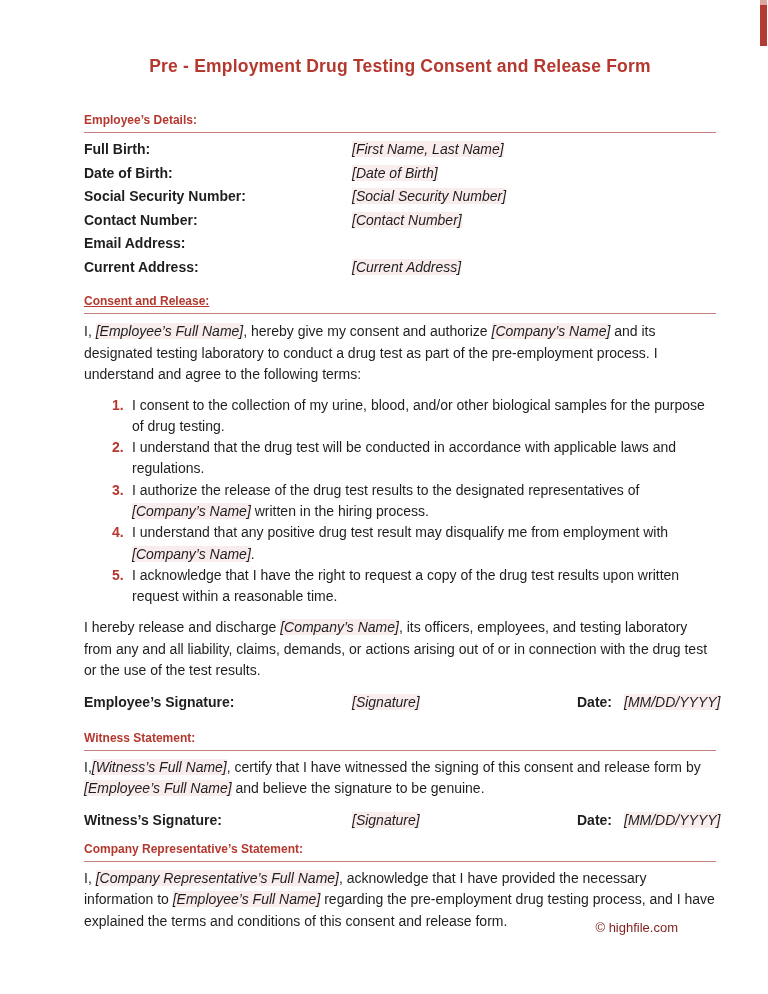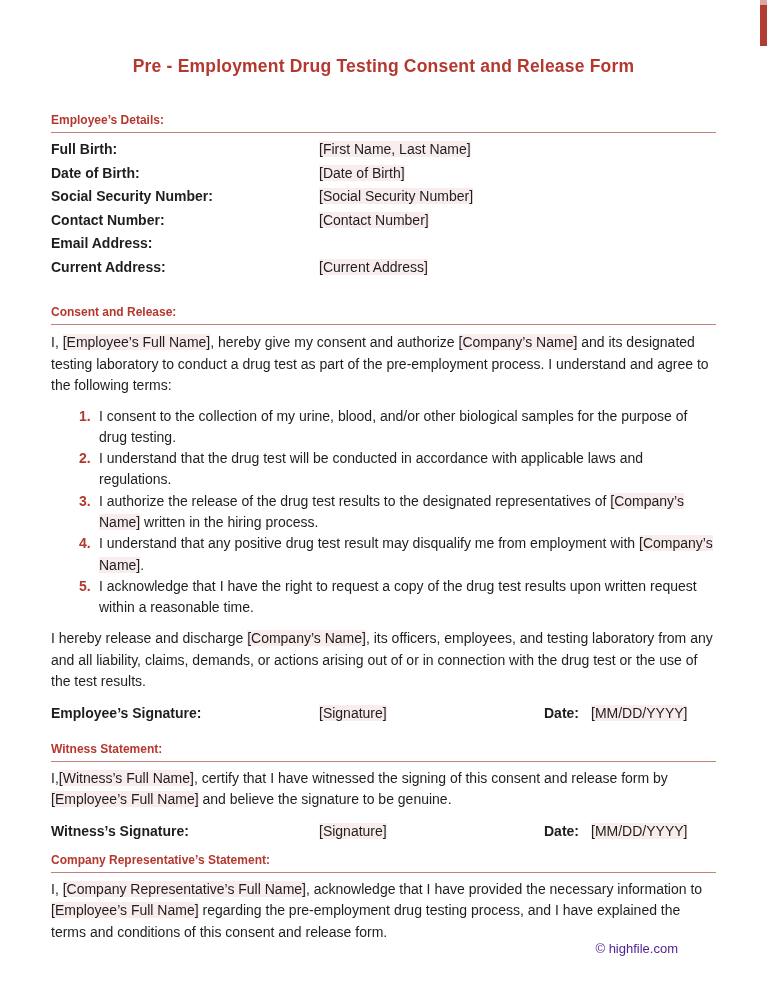--- a/index.html
+++ b/index.html
@@ -9,42 +9,42 @@
     --text:#1e1e1e;
     --bar:#b23b32;
     --bar-cap:#dda59f;
   }
   *{margin:0;padding:0;box-sizing:border-box;}
   html,body{background:#ffffff;}
   body{width:768px;height:994px;font-family:"Liberation Sans",sans-serif;color:var(--text);}
   .page{position:relative;width:768px;height:994px;overflow:hidden;background:#fff;}
   .corner-bar{position:absolute;top:0;right:1px;width:7px;height:46px;background:var(--bar);}
   .corner-bar::before{content:"";position:absolute;top:0;left:0;right:0;height:5px;background:var(--bar-cap);}
-  .content{padding:0 52px 0 51px;}
+  .content{padding:0 52px 0 84px;}
   .doc-title{padding-top:56px;text-align:center;font-size:17.5px;font-weight:700;color:var(--accent);letter-spacing:.2px;}
   .section-heading{font-size:12px;font-weight:700;color:var(--accent);line-height:18px;padding-bottom:3px;border-bottom:1.5px solid var(--rule);}
   .sh-details{margin-top:34px;}
-  .sh-consent{margin-top:24px;}
+  .sh-consent{margin-top:13px;text-decoration:underline;}
   .sh-witness{margin-top:19px;}
   .sh-company{margin-top:12px;}
   .details{margin-top:5px;}
   .detail-row{display:grid;grid-template-columns:268px 1fr;line-height:23.5px;font-size:14px;}
   .detail-label{font-weight:700;}
-  .hl{background:var(--hl);}
+  .hl{background:var(--hl);font-style:italic;}
   .para{margin-top:7px;font-size:14px;line-height:21.5px;}
   .terms{margin-top:9px;}
   .term{display:flex;font-size:14px;line-height:21.3px;}
   .term-num{width:20px;margin-left:28px;color:var(--accent);font-weight:700;flex:none;}
   .term-text{flex:1;}
   .para-release{margin-top:10px;}
   .sig-row{display:grid;grid-template-columns:268px 225px 47px 1fr;font-size:14px;line-height:15px;margin-top:13px;align-items:baseline;}
   .sig-label,.date-label{font-weight:700;}
   .sig-value,.date-value{justify-self:start;}
   .para-witness,.para-company{margin-top:6px;}
-  .footer{position:absolute;top:941px;right:90px;font-size:13px;color:#4c1d95;}
+  .footer{position:absolute;top:920px;right:90px;font-size:13px;color:#7f1d1d;}
 </style>
 </head>
 <body>
 
 <div class="page">
   <div class="corner-bar"></div>
 
   <div class="content">
 
     <div class="doc-title">Pre - Employment Drug Testing Consent and Release Form</div>

